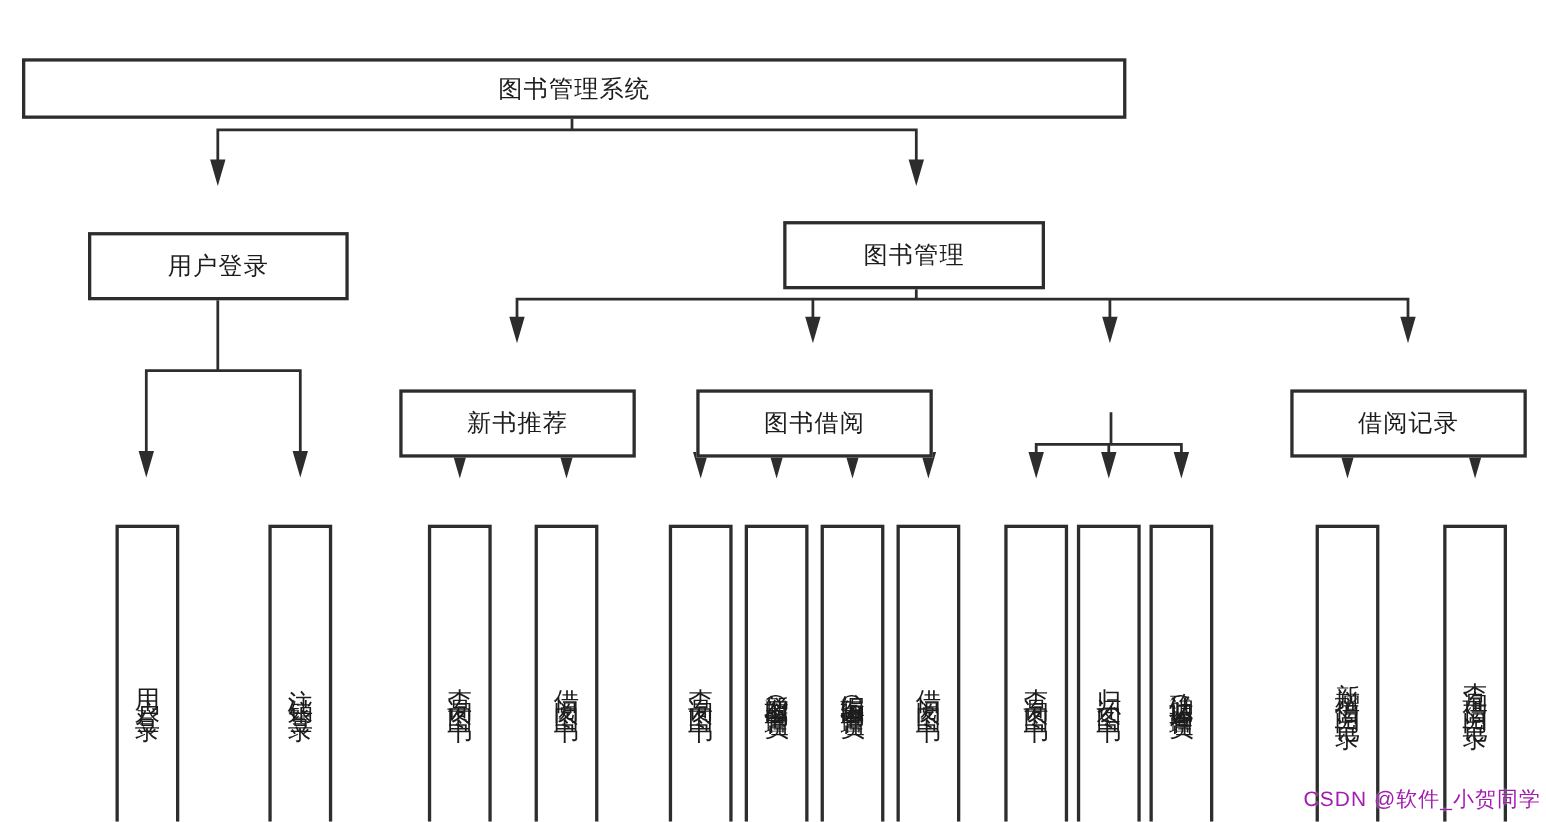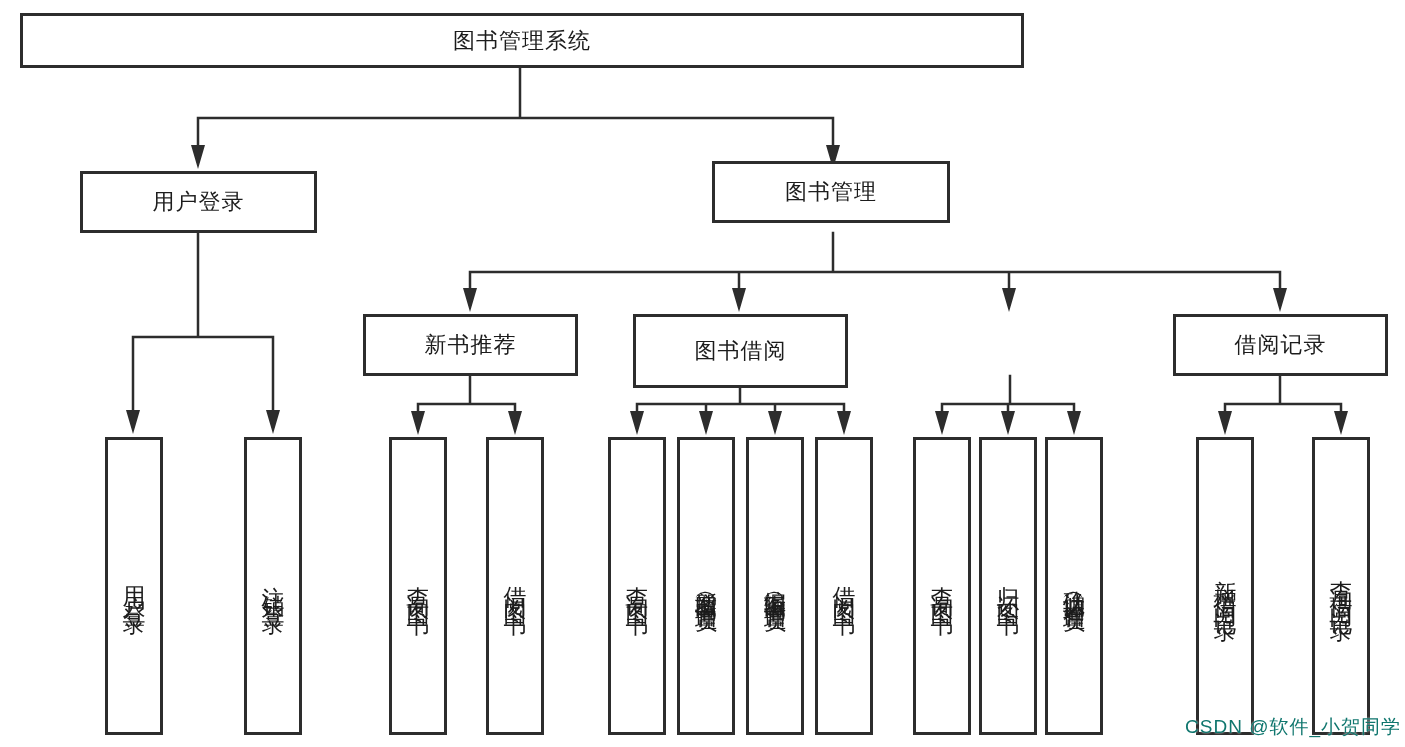--- a/index.html
+++ b/index.html
@@ -24,20 +24,21 @@
   .node {
     position: absolute;
     box-sizing: border-box;
     background: #ffffff;
     border: 3px solid #2d2d2d;
     color: #1c1c1c;
     display: flex;
     align-items: center;
     justify-content: center;
     z-index: 2;
+    margin-top: 40px;
   }
   .node.h {
     font-size: 22px;
     letter-spacing: 1px;
     white-space: nowrap;
   }
   .node.v {
     writing-mode: vertical-rl;
     text-orientation: mixed;
     font-size: 23px;
@@ -46,21 +47,21 @@
     overflow: hidden;
   }
   .node.v.med  { letter-spacing: 8px; }
   .node.v.long { font-size: 22px; letter-spacing: 3px; }
   .watermark {
     position: absolute;
     right: 4px;
     top: 714px;
     z-index: 3;
     font-size: 19px;
-    color: #0f766e;
+    color: #a21caf;
     letter-spacing: 1px;
     text-shadow: 0 0 2px #ffffff;
     white-space: nowrap;
   }
 </style>
 </head>
 <body>
 
 <div class="stage">
 
@@ -120,21 +121,21 @@
              M1218 411 L1232 411 L1225 435 Z
              M1334 411 L1348 411 L1341 435 Z"></path>
   </svg>
 
   <div class="node h" style="left:20px; top:13px; width:1004px; height:55px">图书管理系统</div>
 
   <div class="node h" style="left:80px; top:171px; width:237px; height:62px">用户登录</div>
   <div class="node h" style="left:712px; top:161px; width:238px; height:62px">图书管理</div>
 
   <div class="node h" style="left:363px; top:314px; width:215px; height:62px">新书推荐</div>
-  <div class="node h" style="left:633px; top:314px; width:215px; height:74px">图书借阅</div>
+  <div class="node h" style="left:633px; top:314px; width:215px; height:62px">图书借阅</div>
   <div class="node h" style="left:1173px; top:314px; width:215px; height:62px">借阅记录</div>
 
   <div class="node v" style="left:105px; top:437px; width:58px; height:298px">用户登录</div>
   <div class="node v" style="left:244px; top:437px; width:58px; height:298px">注销登录</div>
 
   <div class="node v" style="left:389px; top:437px; width:58px; height:298px">查询图书</div>
   <div class="node v" style="left:486px; top:437px; width:58px; height:298px">借阅图书</div>
 
   <div class="node v" style="left:608px; top:437px; width:58px; height:298px">查询图书</div>
   <div class="node v long" style="left:677px; top:437px; width:58px; height:298px">新增图书（管理员）</div>

